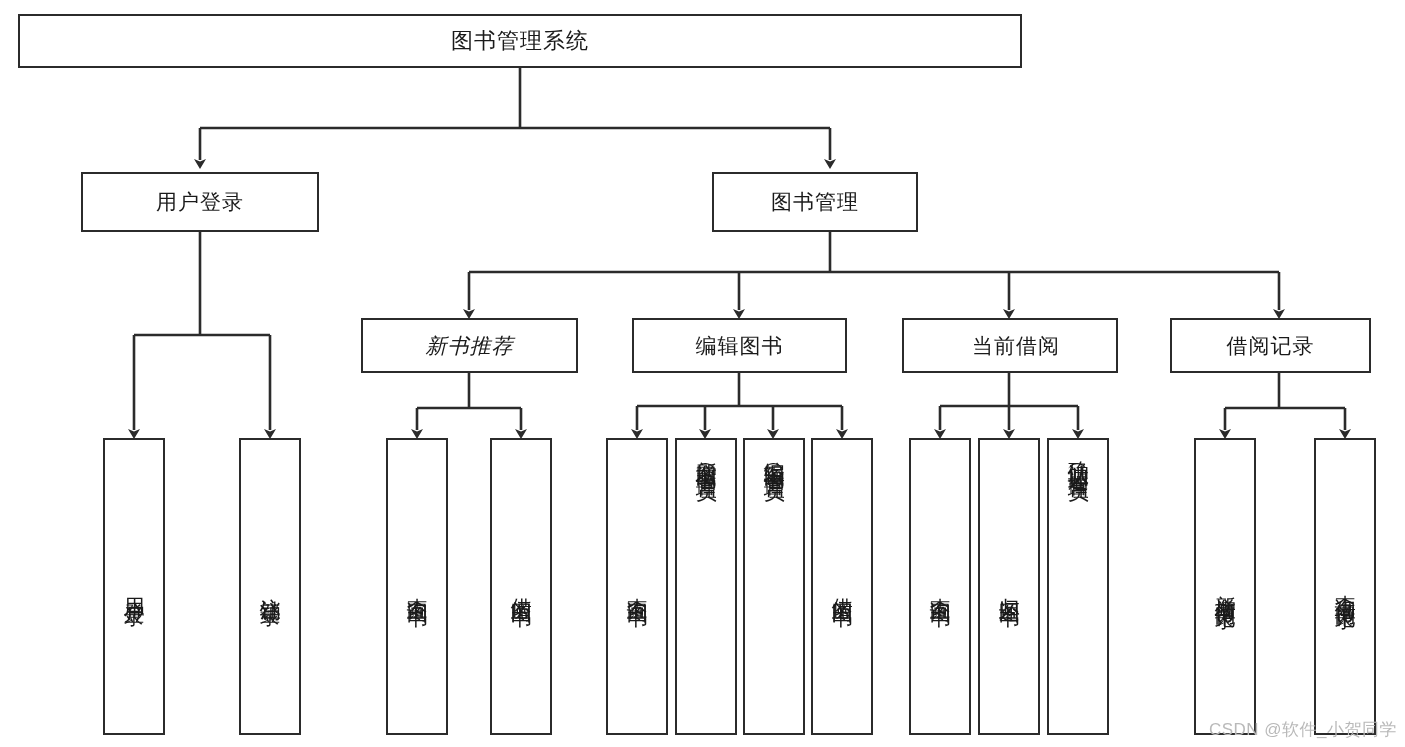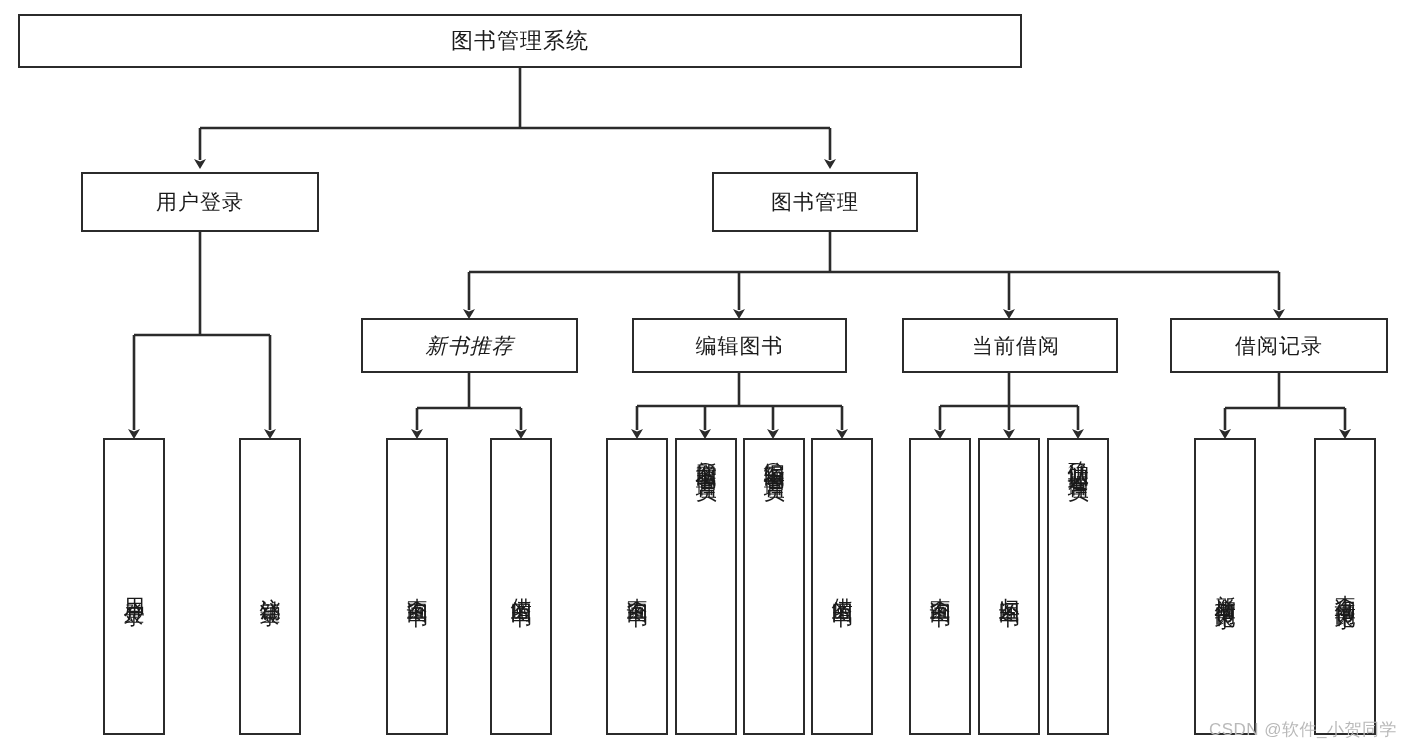--- a/index.html
+++ b/index.html
@@ -147,21 +147,21 @@
   </div>
 
   <div class="node h" style="left:632px; top:318px; width:215px; height:55px;">
     <span class="label">编辑图书</span>
   </div>
 
   <div class="node h" style="left:902px; top:318px; width:216px; height:55px;padding-left:12px;">
     <span class="label">当前借阅</span>
   </div>
 
-  <div class="node h" style="left:1170px; top:318px; width:218px; height:55px;">
+  <div class="node h" style="left:1170px; top:318px; width:201px; height:55px;">
     <span class="label">借阅记录</span>
   </div>
 
   <div class="node v mid" style="left:103px; top:438px; width:62px; height:297px;">
     <span class="label">用户登录</span>
   </div>
 
   <div class="node v mid" style="left:239px; top:438px; width:62px; height:297px;">
     <span class="label">注销登录</span>
   </div>

